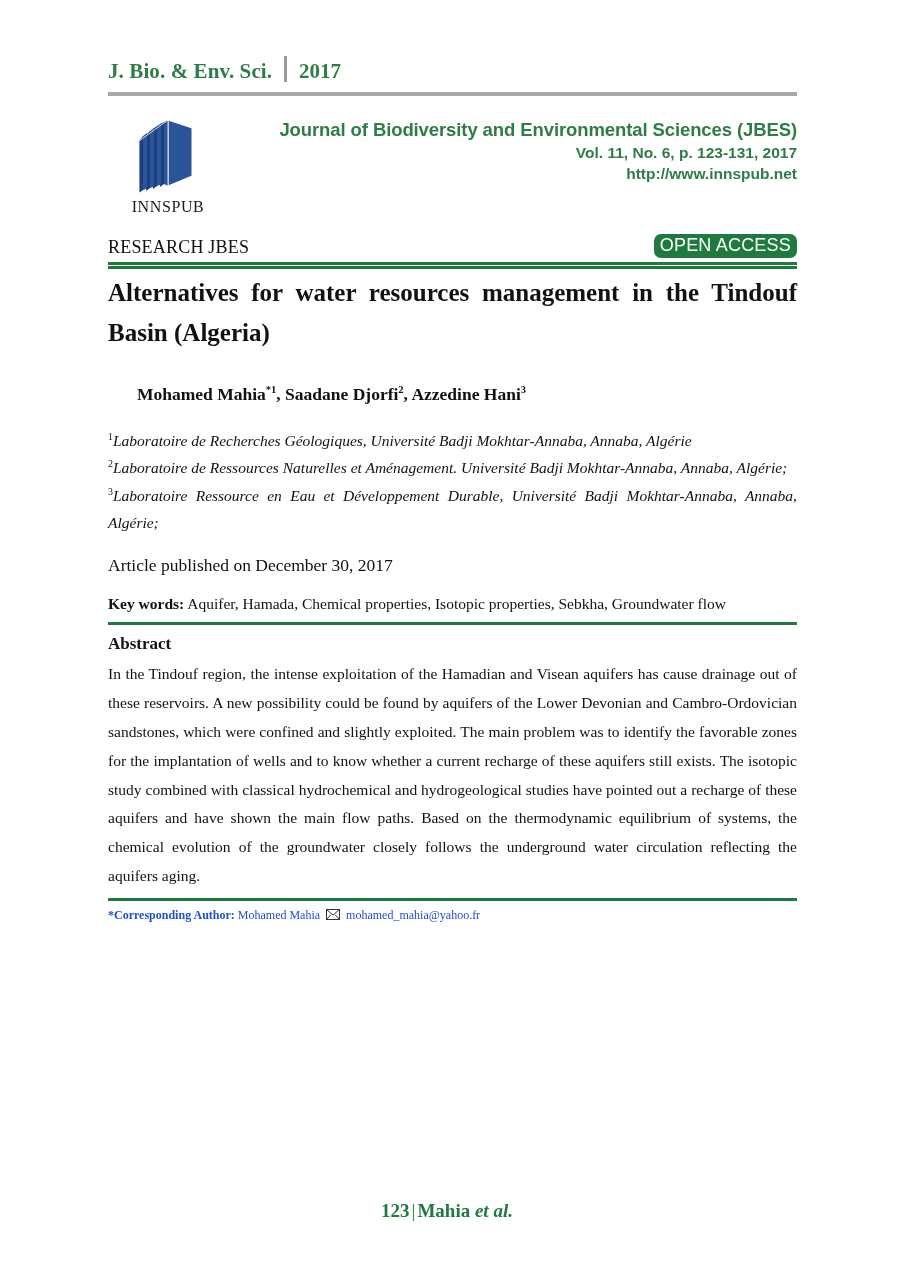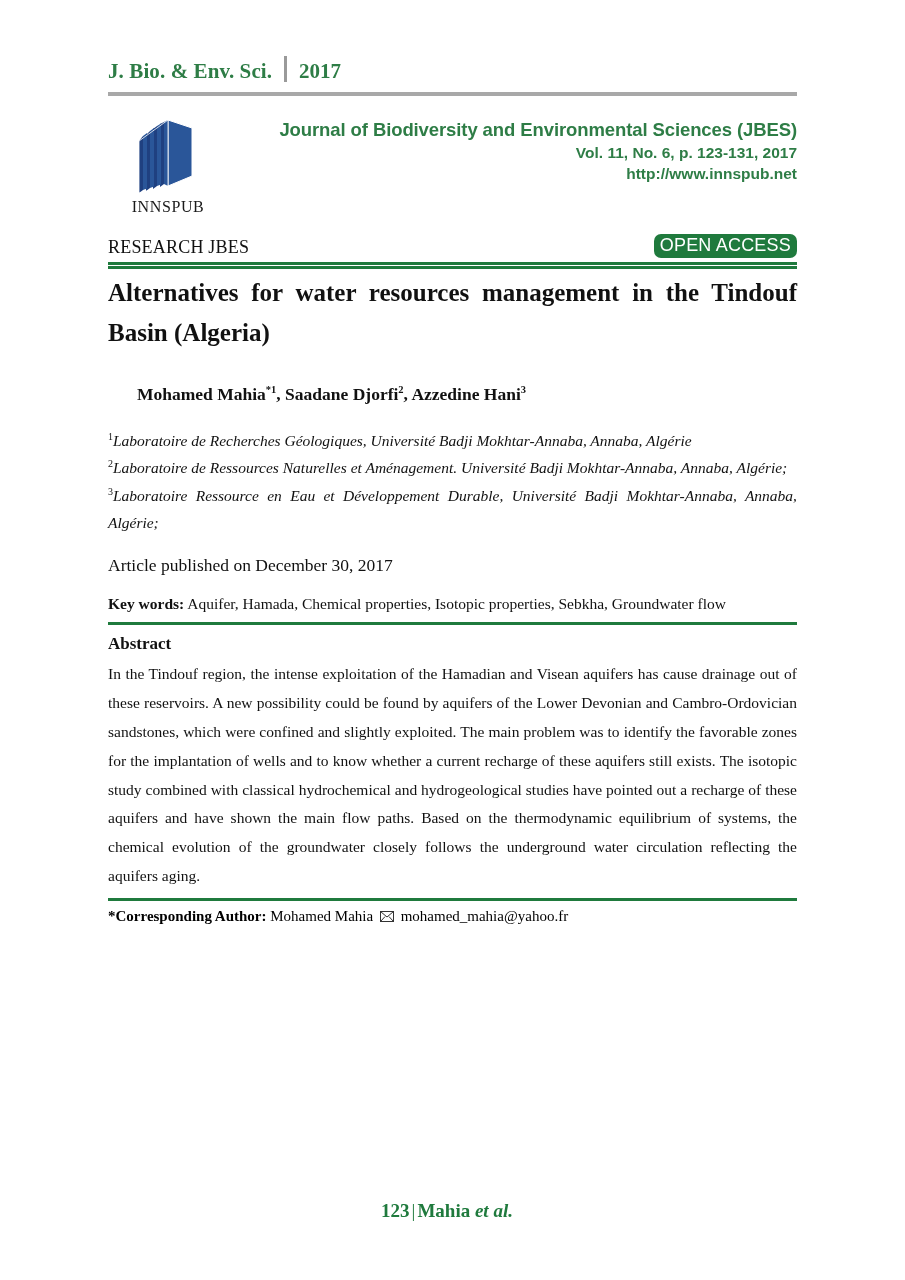--- a/index.html
+++ b/index.html
@@ -228,23 +228,23 @@
   }
 
   .rule-green-bottom {
     height: 3px;
     background: #1f7a3d;
     margin-top: 7px;
   }
 
   .corresponding {
     font-family: "Liberation Serif", serif;
-    font-size: 15px;
+    font-size: 12px;
     margin-top: 7px;
-    color: #000000;
+    color: #1d4ed8;
   }
   .corresponding b { font-weight: bold; }
   .env-icon {
     display: inline-block;
     position: relative;
     top: 1px;
     margin: 0 3px;
   }
 
   

